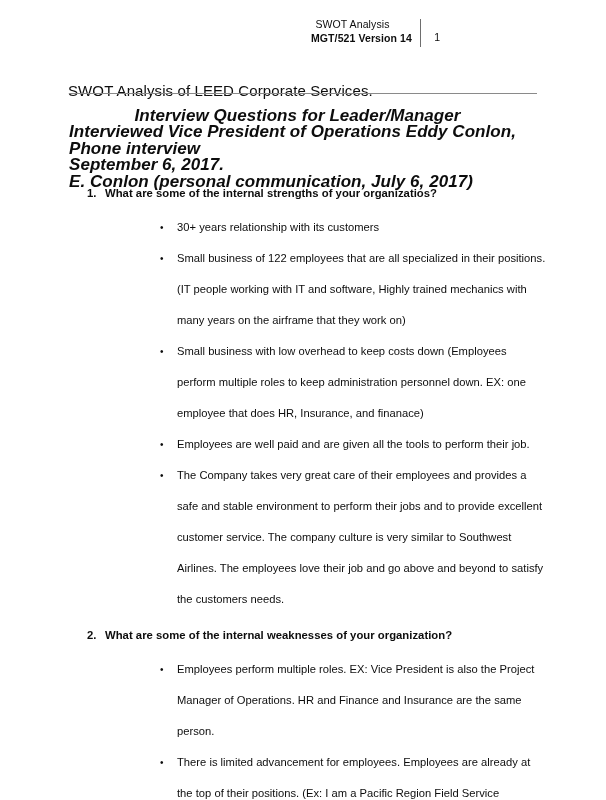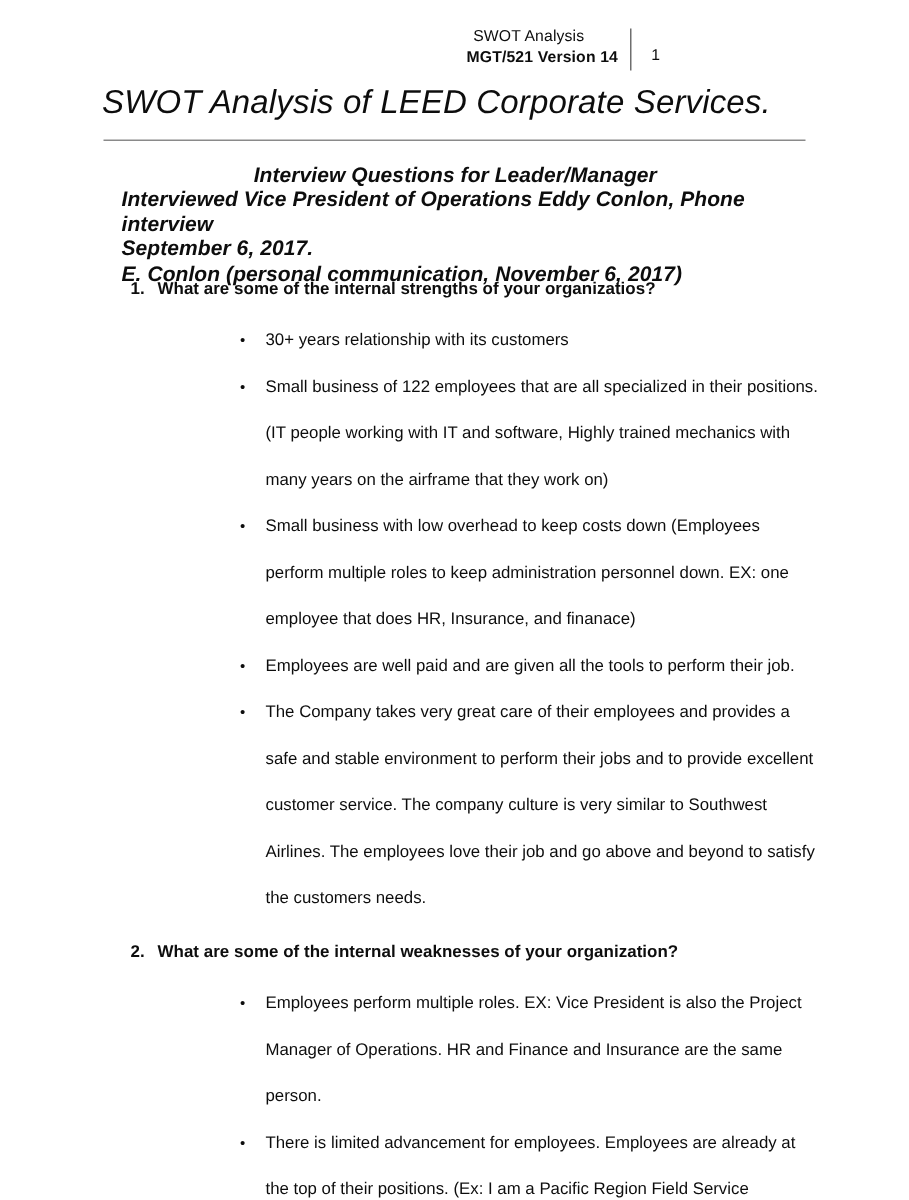--- a/index.html
+++ b/index.html
@@ -54,51 +54,49 @@
     position: absolute;
     right: 100px;
     top: 13px;
     font-size: 10.5px;
     line-height: 13px;
   }
 
   
   .doc-title {
     position: absolute;
-    top: 56px;
+    top: 79px;
     left: 68px;
     right: 66px;
-    font-size: 22px;
-    font-style: italic;
+    font-size: 15px;
     font-weight: normal;
     letter-spacing: 0.1px;
     line-height: 24px;
     white-space: nowrap;
   }
   .title-rule {
     position: absolute;
     top: 93px;
     left: 69px;
     width: 468px;
     height: 1px;
     background: #8a8a8a;
   }
 
   
   .intro {
     position: absolute;
     top: 108px;
     left: 69px;
     right: 66px;
-    font-size: 14px;
+    font-size: 17px;
     font-weight: bold;
     font-style: italic;
     line-height: 16.4px;
     letter-spacing: 0.05px;
-    margin-left: 12px;
   }
   .intro-centered {
     text-align: center;
     padding-right: 14px;
   }
   .intro-line { text-align: left; }
 
   
   .body-content {
     position: absolute;
@@ -166,21 +164,21 @@
     <div class="header-page">1</div>
   </div>
 
   <div class="doc-title">SWOT Analysis of LEED Corporate Services.</div>
   <div class="title-rule"></div>
 
   <div class="intro">
     <div class="intro-centered">Interview Questions for Leader/Manager</div>
     <div class="intro-line">Interviewed Vice President of Operations Eddy Conlon, Phone interview</div>
     <div class="intro-line">September 6, 2017.</div>
-    <div class="intro-line">E. Conlon (personal communication, November 6, 2017)</div>
+    <div class="intro-line">E. Conlon (personal communication, July 6, 2017)</div>
   </div>
 
   <div class="body-content">
 
     <div class="question">
       <div class="q-head">
         <span class="q-num">1.</span>
         <span>What are some of the internal strengths of your organizatios?</span>
       </div>
       <ul class="bullets">

